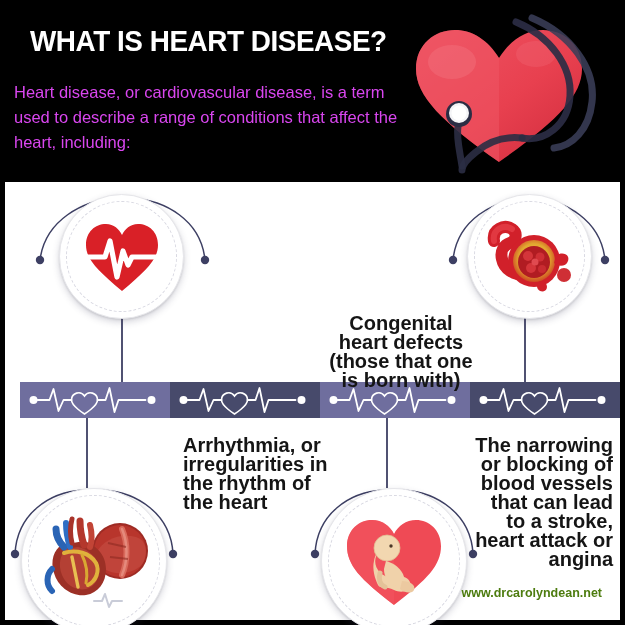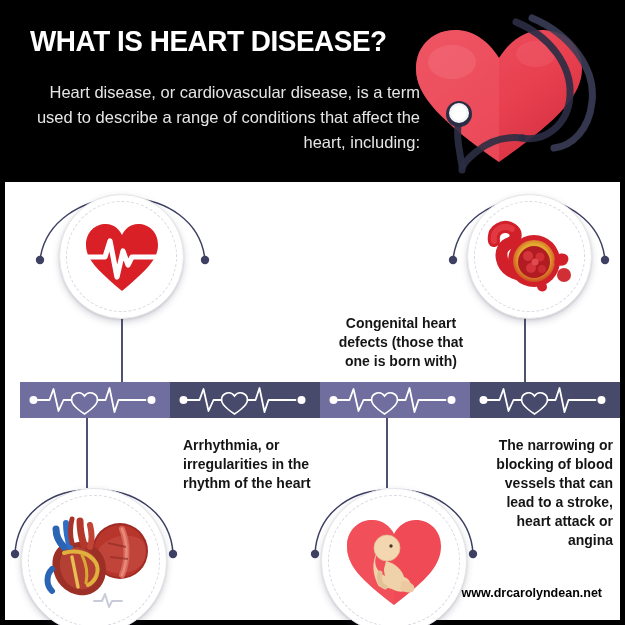--- a/index.html
+++ b/index.html
@@ -31,24 +31,24 @@
     letter-spacing:-0.5px;
     font-stretch:condensed;
     transform:scaleX(0.93);
     transform-origin:left center;
     white-space:nowrap;
     font-family:"Liberation Sans Narrow","Liberation Sans",sans-serif;
   }
   .subtitle {
     position:absolute; left:14px; top:80px;
     width:406px;
-    color:#e5e5e5;
+    color:#d946ef;
     font-size:16.5px;
     line-height:25px;
-    text-align:right;
+    text-align:left;
   }
 
   
   .header-art { position:absolute; left:404px; top:14px; width:210px; height:165px; }
 
   
   .panel {
     position:absolute; left:5px; top:182px;
     width:615px; height:438px;
     background:#ffffff;
@@ -87,27 +87,27 @@
   }
 
   
   .conn { position:absolute; pointer-events:none; }
 
   
   .lbl {
     position:absolute;
     color:#151515;
     font-weight:bold;
-    font-size:14px;
+    font-size:20px;
     line-height:19px;
     font-family:"Liberation Sans Narrow","Liberation Sans",sans-serif;
   }
   .site {
     position:absolute; right:18px; top:404px;
-    color:#000000;
+    color:#4d7c0f;
     font-size:12.5px;
     font-weight:bold;
     font-family:"Liberation Sans Narrow","Liberation Sans",sans-serif;
   }
 </style>
 </head>
 <body>
 
 <div id="infographic">
 

